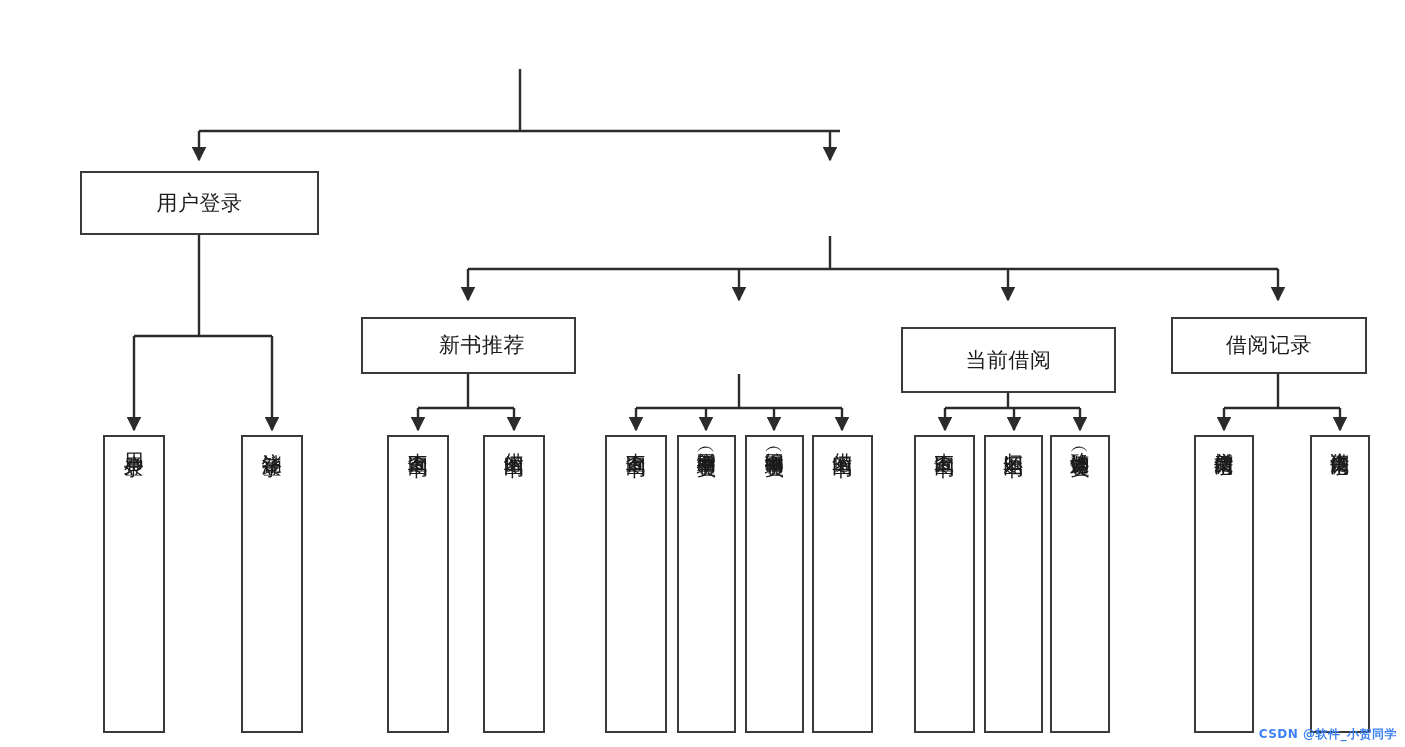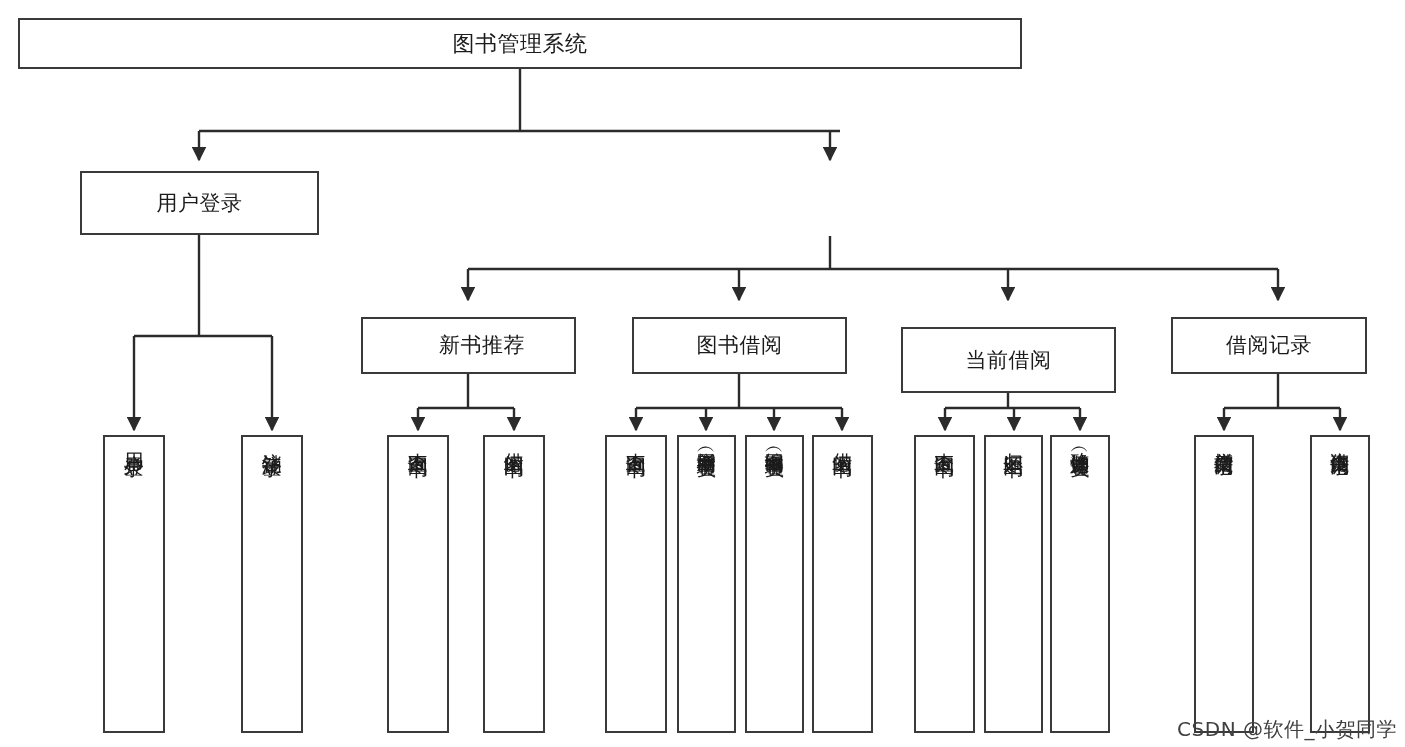--- a/index.html
+++ b/index.html
@@ -65,25 +65,26 @@
     white-space: nowrap;
   }
   .v-node.tall-text .node-label {
     font-size: 19px;
     letter-spacing: 1px;
   }
   .watermark {
     position: absolute;
     right: 8px;
     bottom: 4px;
-    font-size: 20px;
-    color: #404040;
+    font-size: 12px;
+    color: #3b82f6;
     letter-spacing: 0.5px;
     z-index: 3;
     white-space: nowrap;
+    font-weight: bold;
   }
 </style>
 </head>
 <body>
 
 <div id="canvas">
 
   <svg id="connectors" viewBox="0 0 1405 747" xmlns="http://www.w3.org/2000/svg">
     <defs>
       <marker id="arrow" viewBox="0 0 10 10" refX="9" refY="5" markerWidth="6" markerHeight="6" orient="auto-start-reverse">
@@ -127,36 +128,30 @@
       <path d="M 1014 408 L 1014 430" marker-end="url(#arrow)"></path>
       <path d="M 1080 408 L 1080 430" marker-end="url(#arrow)"></path>
 
       <path d="M 1278 374 L 1278 408"></path>
       <path d="M 1224 408 L 1340 408"></path>
       <path d="M 1224 408 L 1224 430" marker-end="url(#arrow)"></path>
       <path d="M 1340 408 L 1340 430" marker-end="url(#arrow)"></path>
     </g>
   </svg>
 
-  <div class="node h-node root" style="left:18px; top:18px; width:1004px; height:51px;">
-    <span class="node-label">图书管理系统</span>
-  </div>
 
   <div class="node h-node" style="left:80px; top:171px; width:239px; height:64px;">
     <span class="node-label">用户登录</span>
   </div>
 
 
   <div class="node h-node" style="left:361px; top:317px; width:215px; height:57px;padding-left:27px;">
     <span class="node-label">新书推荐</span>
   </div>
 
-  <div class="node h-node" style="left:632px; top:317px; width:215px; height:57px;">
-    <span class="node-label">图书借阅</span>
-  </div>
 
   <div class="node h-node" style="left:901px; top:327px; width:215px; height:66px;font-family:Liberation Serif, serif;">
     <span class="node-label">当前借阅</span>
   </div>
 
   <div class="node h-node" style="left:1171px; top:317px; width:196px; height:57px;">
     <span class="node-label">借阅记录</span>
   </div>
 
   <div class="node v-node" style="left:103px; top:435px; width:62px; height:298px;">

